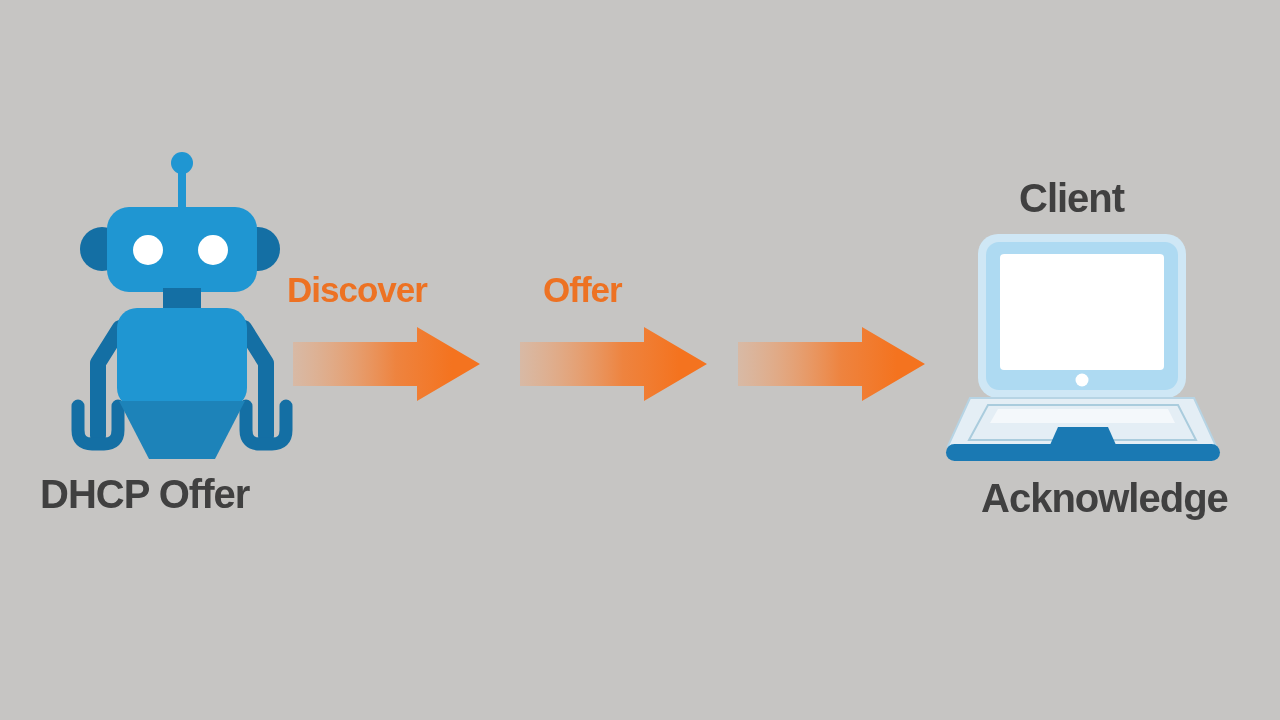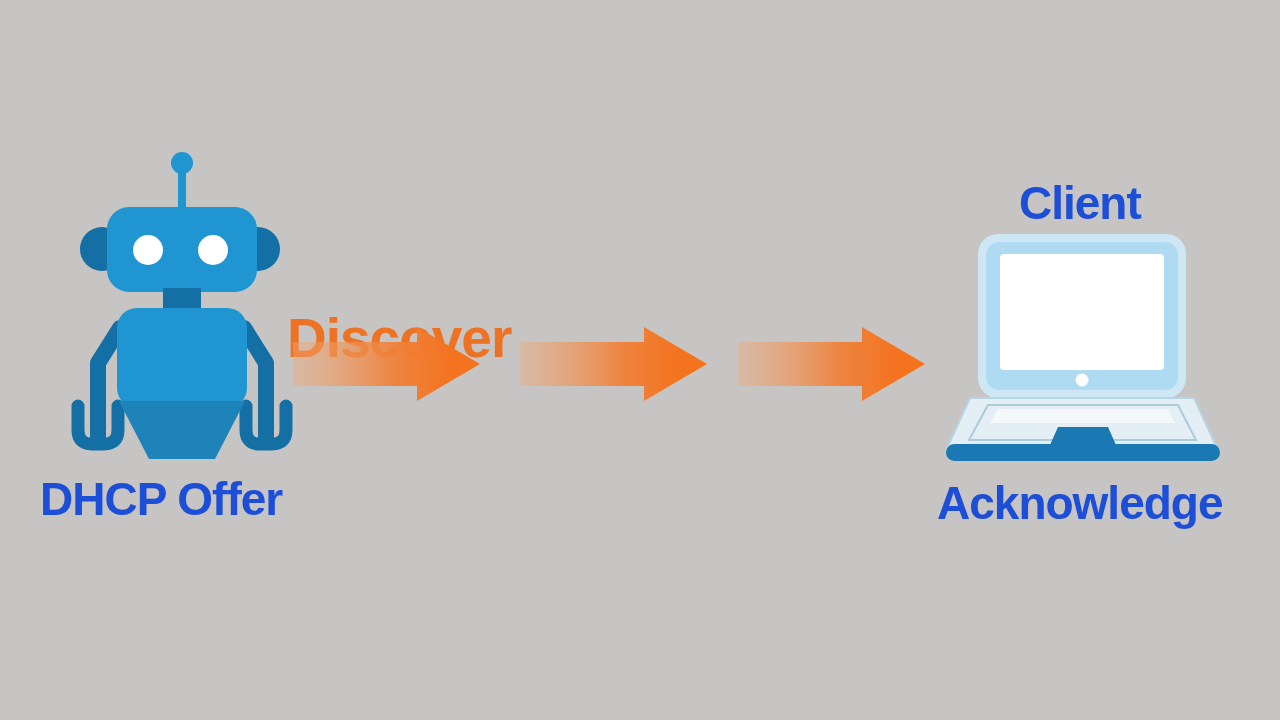--- a/index.html
+++ b/index.html
@@ -8,33 +8,32 @@
     overflow: hidden;
     font-family: "Liberation Sans", sans-serif;
   }
   .canvas {
     position: relative;
     width: 1280px; height: 720px;
     background: #c6c5c3;
   }
   .abs { position: absolute; }
   .label-blue {
-    color: #1d4ed8;
-    font-size: 46px;
+    color: #404040;
+    font-size: 40px;
     font-weight: 600;
     letter-spacing: -1px;
     white-space: nowrap;
   }
   .label-orange {
     color: #ed7223;
-    font-size: 55px;
+    font-size: 35px;
     font-weight: 600;
     letter-spacing: -1px;
     white-space: nowrap;
-    margin-top: 36px;
   }
   .arrow-wrap { width: 187px; height: 74px; }
   svg { display: block; }
 </style>
 </head>
 <body>
 
 <div class="canvas">
 
   <div class="abs" style="left:58px; top:148px;">
@@ -74,20 +73,21 @@
         <linearGradient id="arrowGrad1" x1="0" y1="0" x2="1" y2="0">
           <stop offset="0%" stop-color="#f2a878" stop-opacity="0.4"></stop>
           <stop offset="55%" stop-color="#f08038" stop-opacity="0.95"></stop>
           <stop offset="85%" stop-color="#f4731f"></stop>
         </linearGradient>
       </defs>
       <polygon points="0,15 124,15 124,0 187,37 124,74 124,59 0,59" fill="url(#arrowGrad1)"></polygon>
     </svg>
   </div>
 
+  <div class="abs label-orange" style="left:543px; top:270px;">Offer</div>
   <div class="abs arrow-wrap" style="left:520px; top:327px;">
     <svg width="187" height="74" viewBox="0 0 187 74">
       <defs>
         <linearGradient id="arrowGrad2" x1="0" y1="0" x2="1" y2="0">
           <stop offset="0%" stop-color="#f2a878" stop-opacity="0.4"></stop>
           <stop offset="55%" stop-color="#f08038" stop-opacity="0.95"></stop>
           <stop offset="85%" stop-color="#f4731f"></stop>
         </linearGradient>
       </defs>
       <polygon points="0,15 124,15 124,0 187,37 124,74 124,59 0,59" fill="url(#arrowGrad2)"></polygon>
@@ -123,15 +123,15 @@
         <polygon points="28,166 252,166 274,214 6,214" fill="#e4eef5" stroke="#b7d4e4" stroke-width="2"></polygon>
         <polygon points="46,173 236,173 254,208 27,208" fill="none" stroke="#aaccdd" stroke-width="2"></polygon>
         <polygon points="56,177 226,177 233,191 48,191" fill="#f4f8fb"></polygon>
 
         <polygon points="116,195 166,195 174,213 108,213" fill="#1a79b3"></polygon>
 
         <rect x="4" y="212" width="274" height="17" rx="8.5" fill="#1a79b3"></rect>
       </svg>
     </span>
   </div>
-  <div class="abs label-blue" style="left:937px; top:476px;">Acknowledge</div>
+  <div class="abs label-blue" style="left:981px; top:476px;">Acknowledge</div>
 
 </div>
 
 </body></html>

